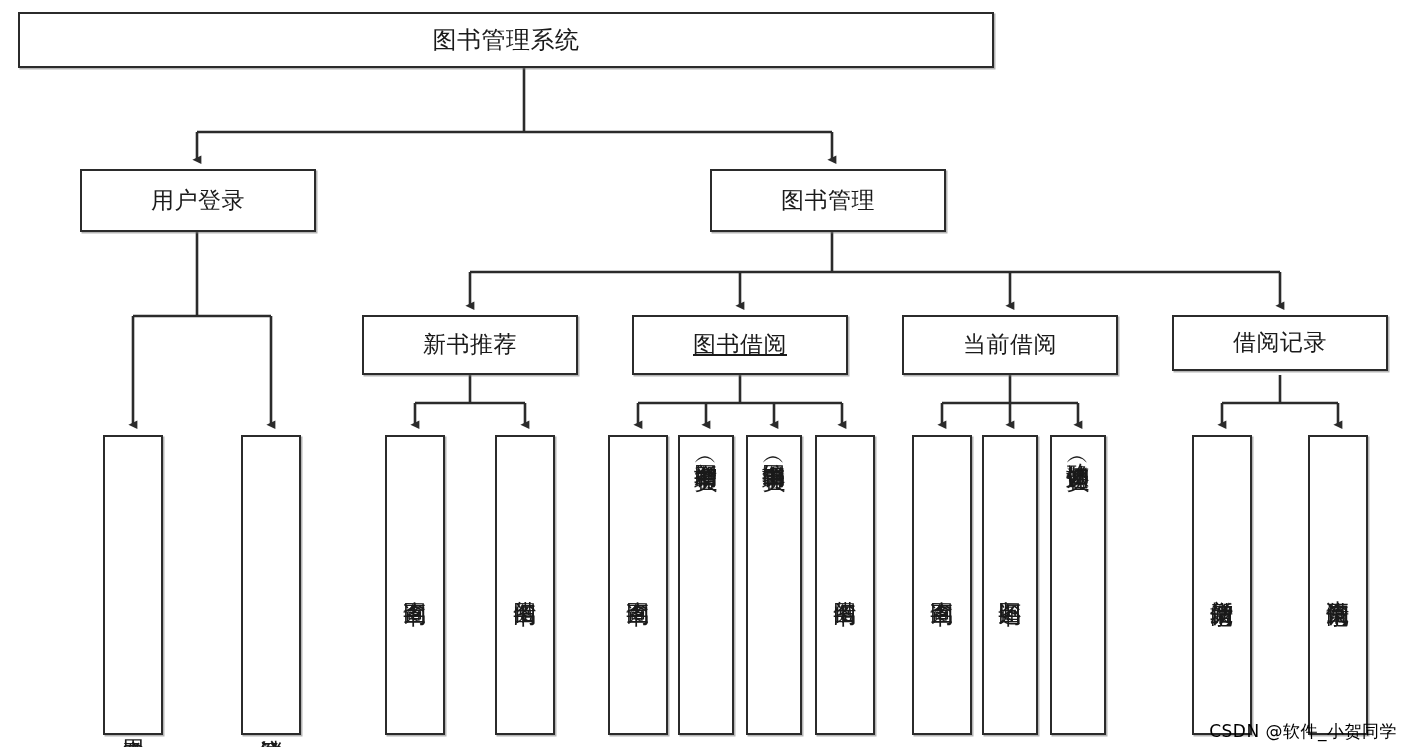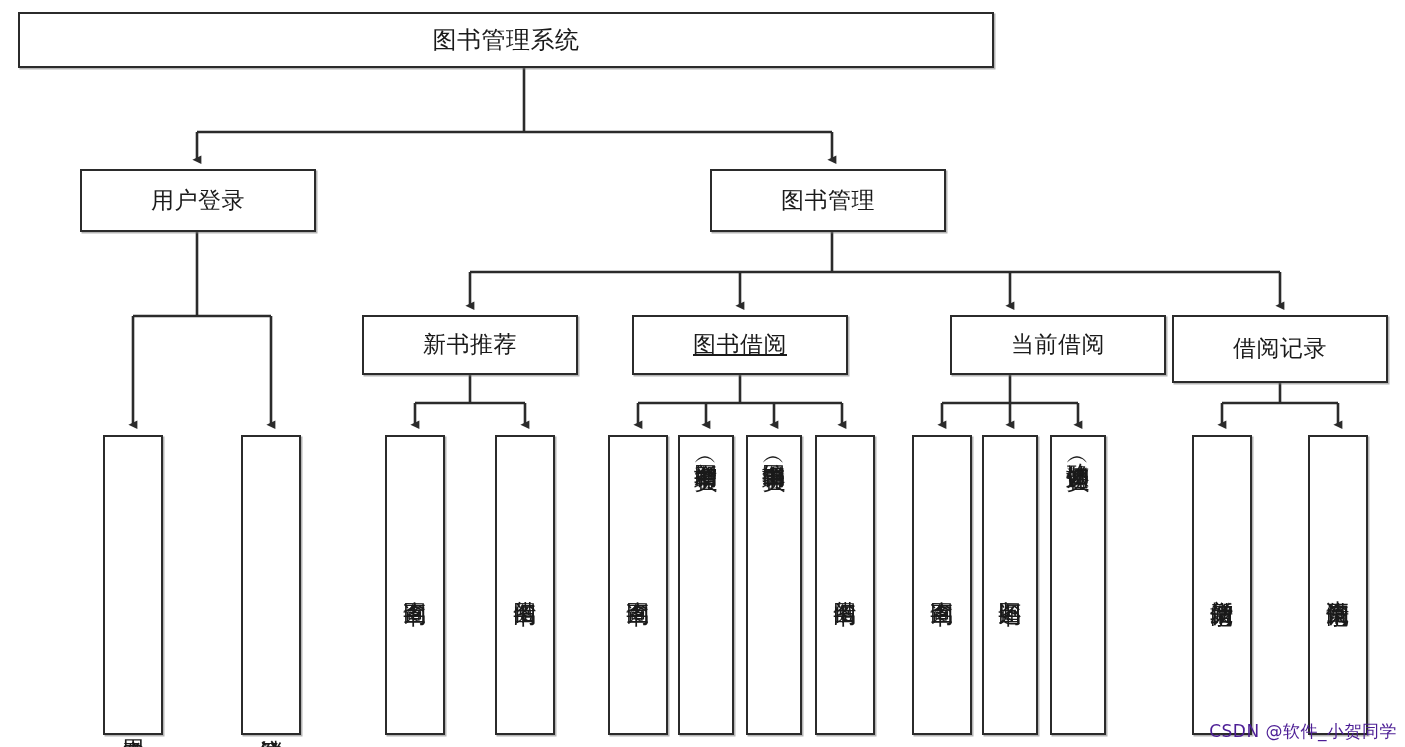--- a/index.html
+++ b/index.html
@@ -71,21 +71,21 @@
     align-items: flex-end;
   }
   .node.vert.anchor-top {
     align-items: flex-start;
   }
   #watermark {
     position: absolute;
     right: 8px;
     bottom: 4px;
     font-size: 17px;
-    color: #4c1d95;
+    color: #000000;
     letter-spacing: 0.5px;
     z-index: 5;
     white-space: nowrap;
   }
 </style>
 </head>
 <body>
 
 <div id="diagram-root">
 
@@ -149,24 +149,24 @@
   <div class="node horiz" style="left:362px; top:315px; width:216px; height:60px;">
     <span class="label">新书推荐</span>
   </div>
 
   <div class="node horiz" style="left:710px; top:169px; width:236px; height:63px;">
     <span class="label">图书管理</span>
   </div>
   <div class="node horiz" style="left:632px; top:315px; width:216px; height:60px;text-decoration:underline;">
     <span class="label">图书借阅</span>
   </div>
-  <div class="node horiz" style="left:902px; top:315px; width:216px; height:60px;margin-left:48px;">
+  <div class="node horiz" style="left:902px; top:315px; width:216px; height:60px;">
     <span class="label">当前借阅</span>
   </div>
-  <div class="node horiz" style="left:1172px; top:315px; width:216px; height:68px;">
+  <div class="node horiz" style="left:1172px; top:315px; width:216px; height:56px;">
     <span class="label">借阅记录</span>
   </div>
 
   <div class="node vert anchor-bottom" style="left:103px; top:435px; width:60px; height:300px;">
     <span class="label">用户登录</span>
   </div>
   <div class="node vert anchor-bottom" style="left:241px; top:435px; width:60px; height:300px;">
     <span class="label">注销登录</span>
   </div>
 

